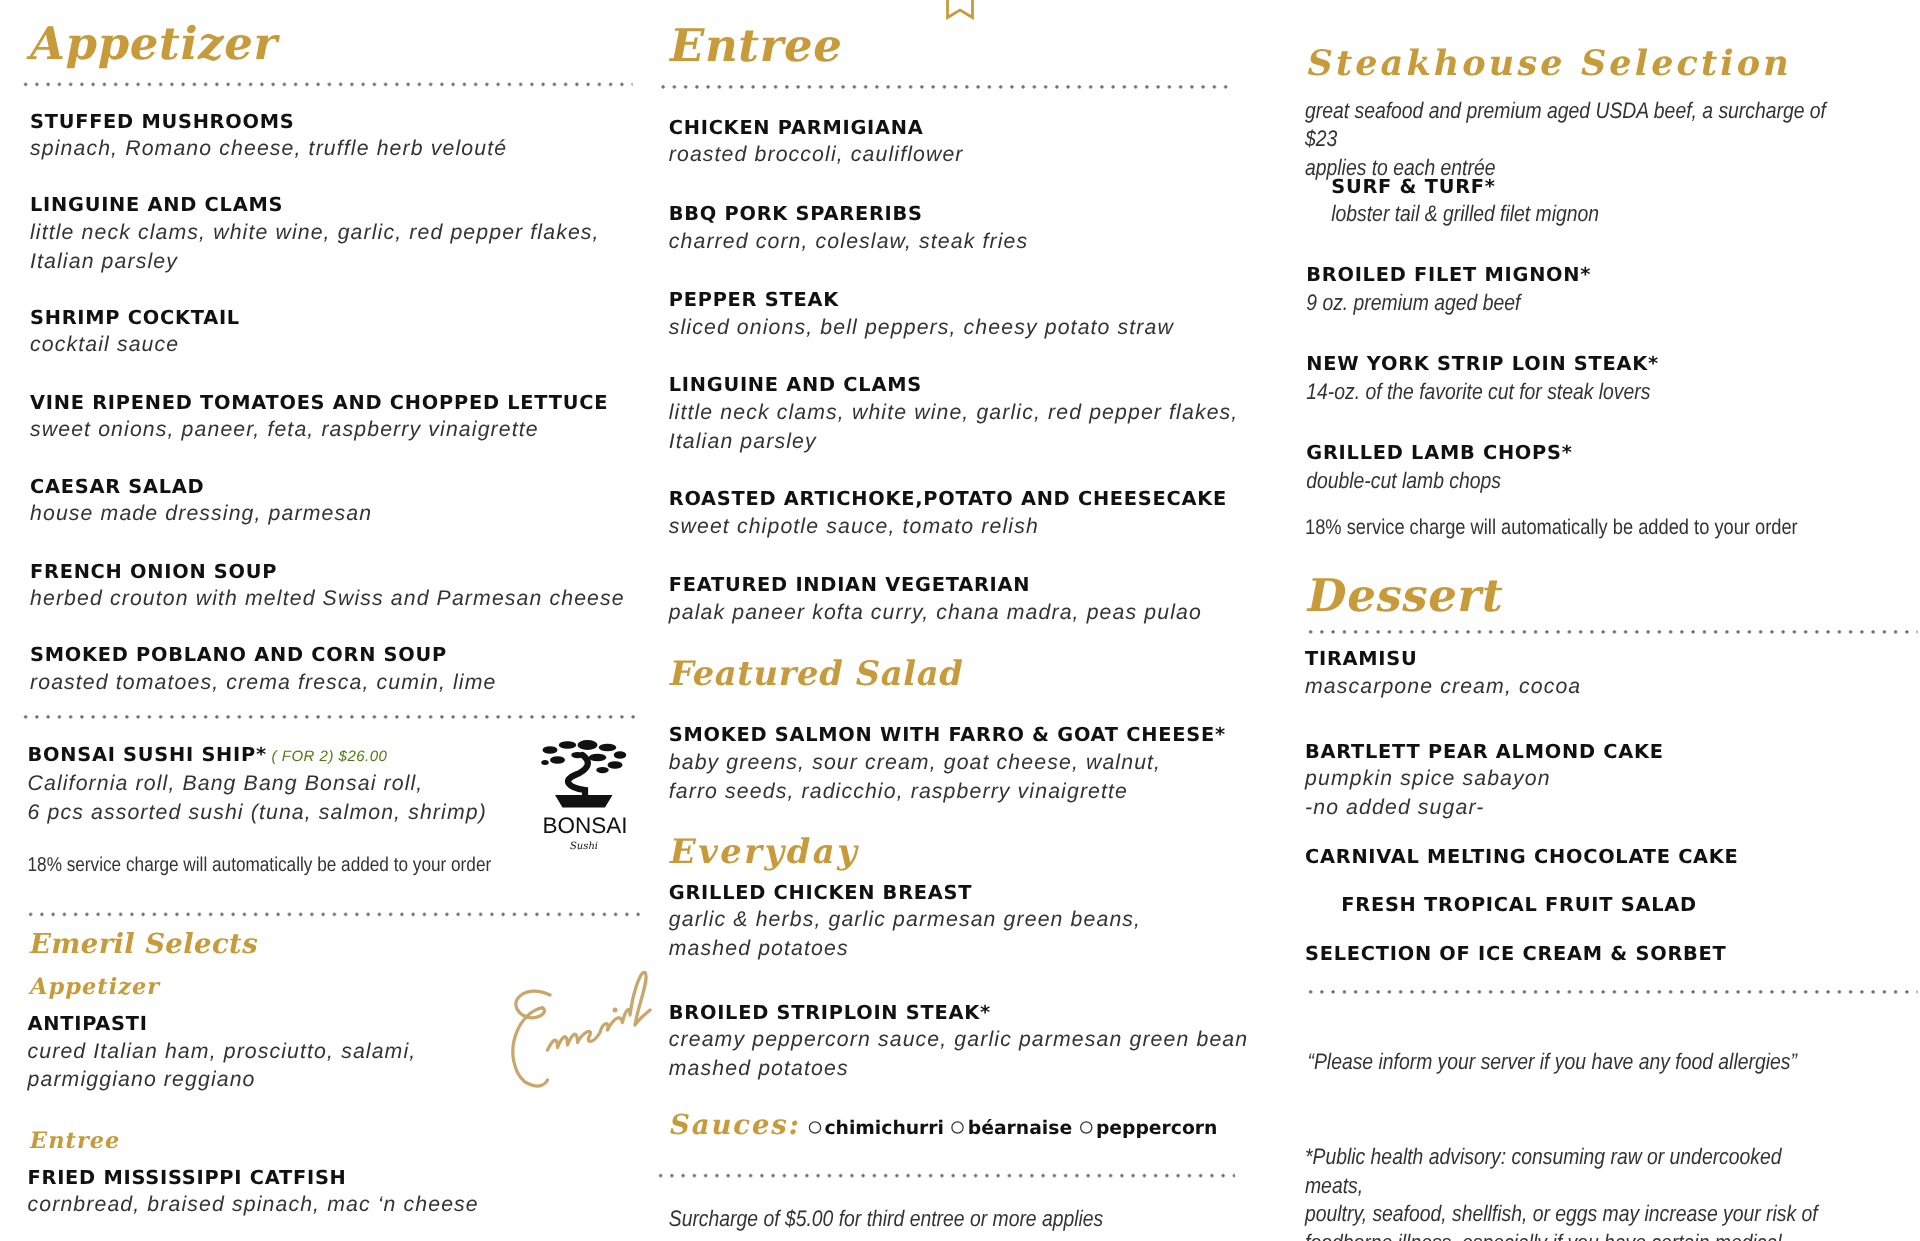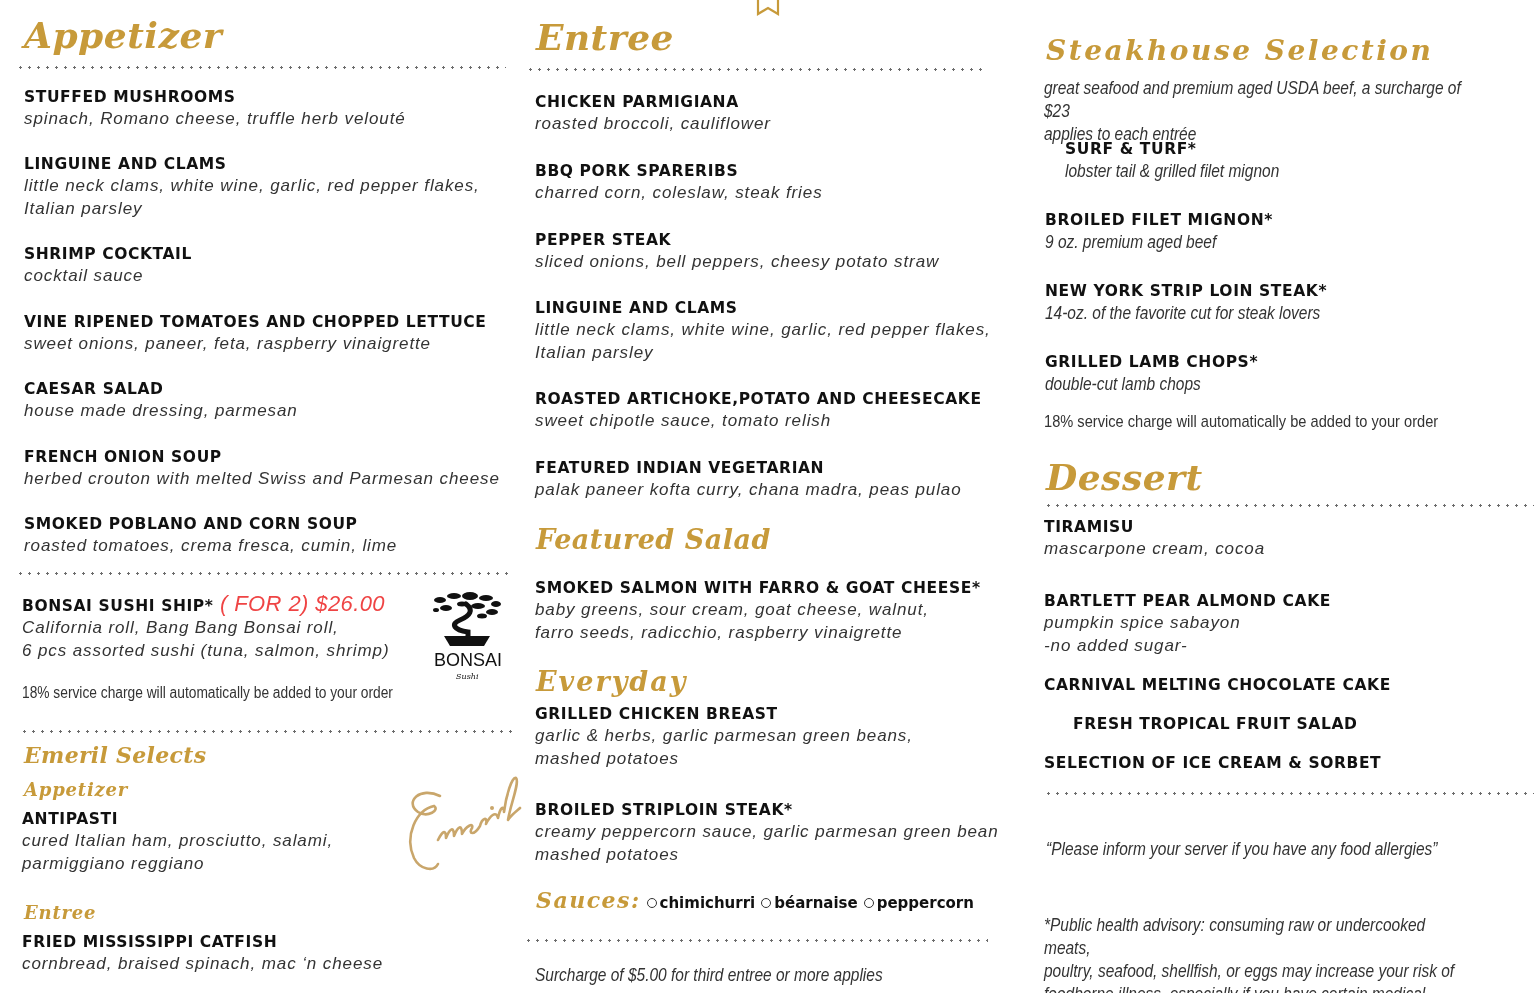--- a/index.html
+++ b/index.html
@@ -33,21 +33,21 @@
       font-style: italic; font-size: 17px; letter-spacing: 0.9px;
       color: #333; line-height: 22.5px; white-space: pre-line;
     }
     .note {
       position: absolute;
       font-family: "Liberation Sans", sans-serif;
       font-size: 16px; color: #333; line-height: 22px; white-space: nowrap;
       transform: scaleX(0.86); transform-origin: left center;
     }
     .note-italic { font-style: italic; white-space: pre-line; }
-    .inline-extra { font-family: "Liberation Sans", sans-serif; font-style: italic; font-weight: normal; font-size: 22px; letter-spacing: 0.4px; color: #ef4444; text-align: right; }
+    .inline-extra { font-family: "Liberation Sans", sans-serif; font-style: italic; font-weight: normal; font-size: 12px; letter-spacing: 0.4px; color: #4d7c0f; text-align: right; }
     .sauces { position: absolute; display: flex; align-items: baseline; gap: 6px; white-space: nowrap; }
     .sauce-opt { display: inline-flex; align-items: center; gap: 3px;
       font-family: "DejaVu Sans", sans-serif; font-weight: bold; font-size: 15px; color: #111; }
     .radio { width: 10px; height: 10px; border: 1.3px solid #333; border-radius: 50%; display: inline-block; box-sizing: border-box; }
     .bookmark { position: absolute; left: 756px; top: -2px; width: 24px; height: 18px; }
     .bonsai-logo { position: absolute; left: 426px; top: 588px; width: 84px; height: 100px; }
     .bonsai-word { position: absolute; left: 0; top: 62px; width: 84px; text-align: center;
       font-family: "Liberation Sans", sans-serif; font-size: 18px; color: #111; letter-spacing: 0; }
     .bonsai-sub { position: absolute; left: 30px; top: 84px; font-family: "DejaVu Serif", serif; font-style: italic; font-size: 8px; color: #111; }
     .emeril-logo { position: absolute; left: 400px; top: 766px; width: 124px; height: 120px; }

